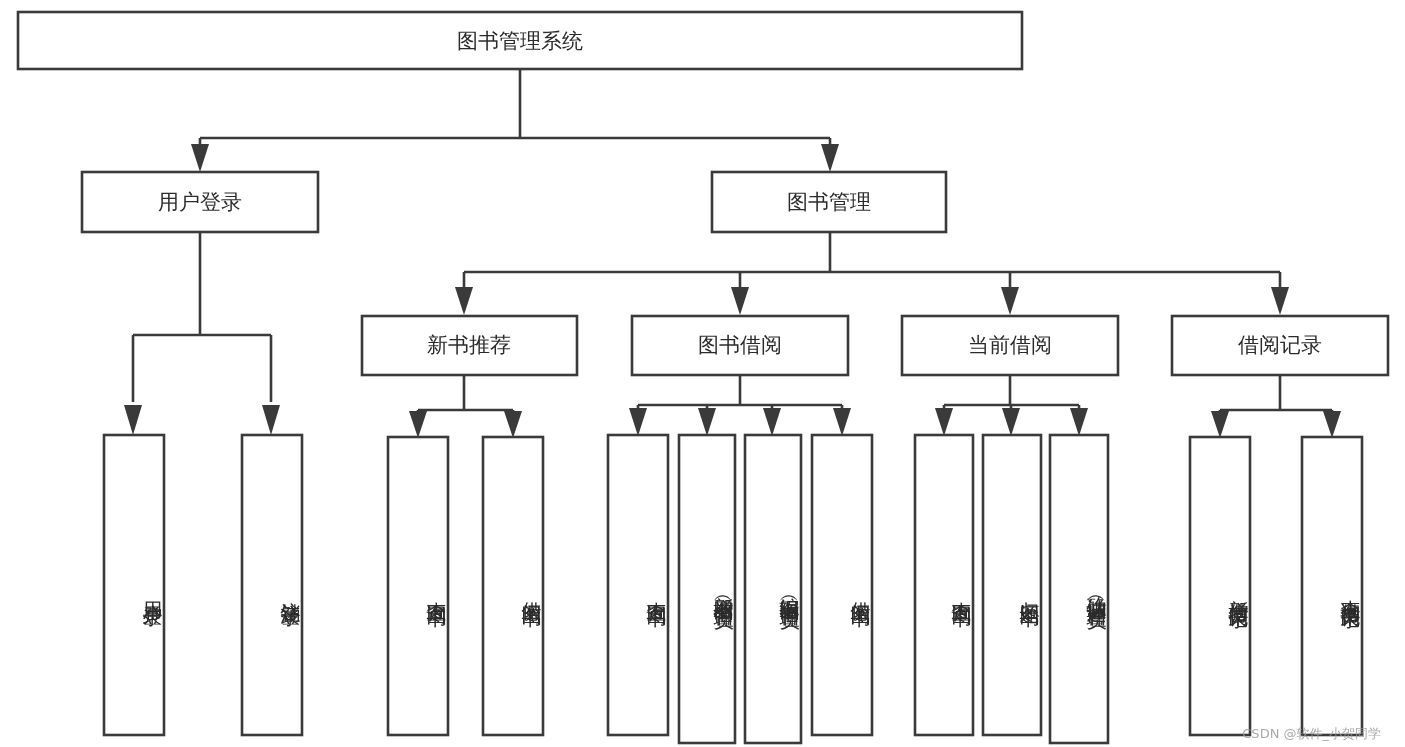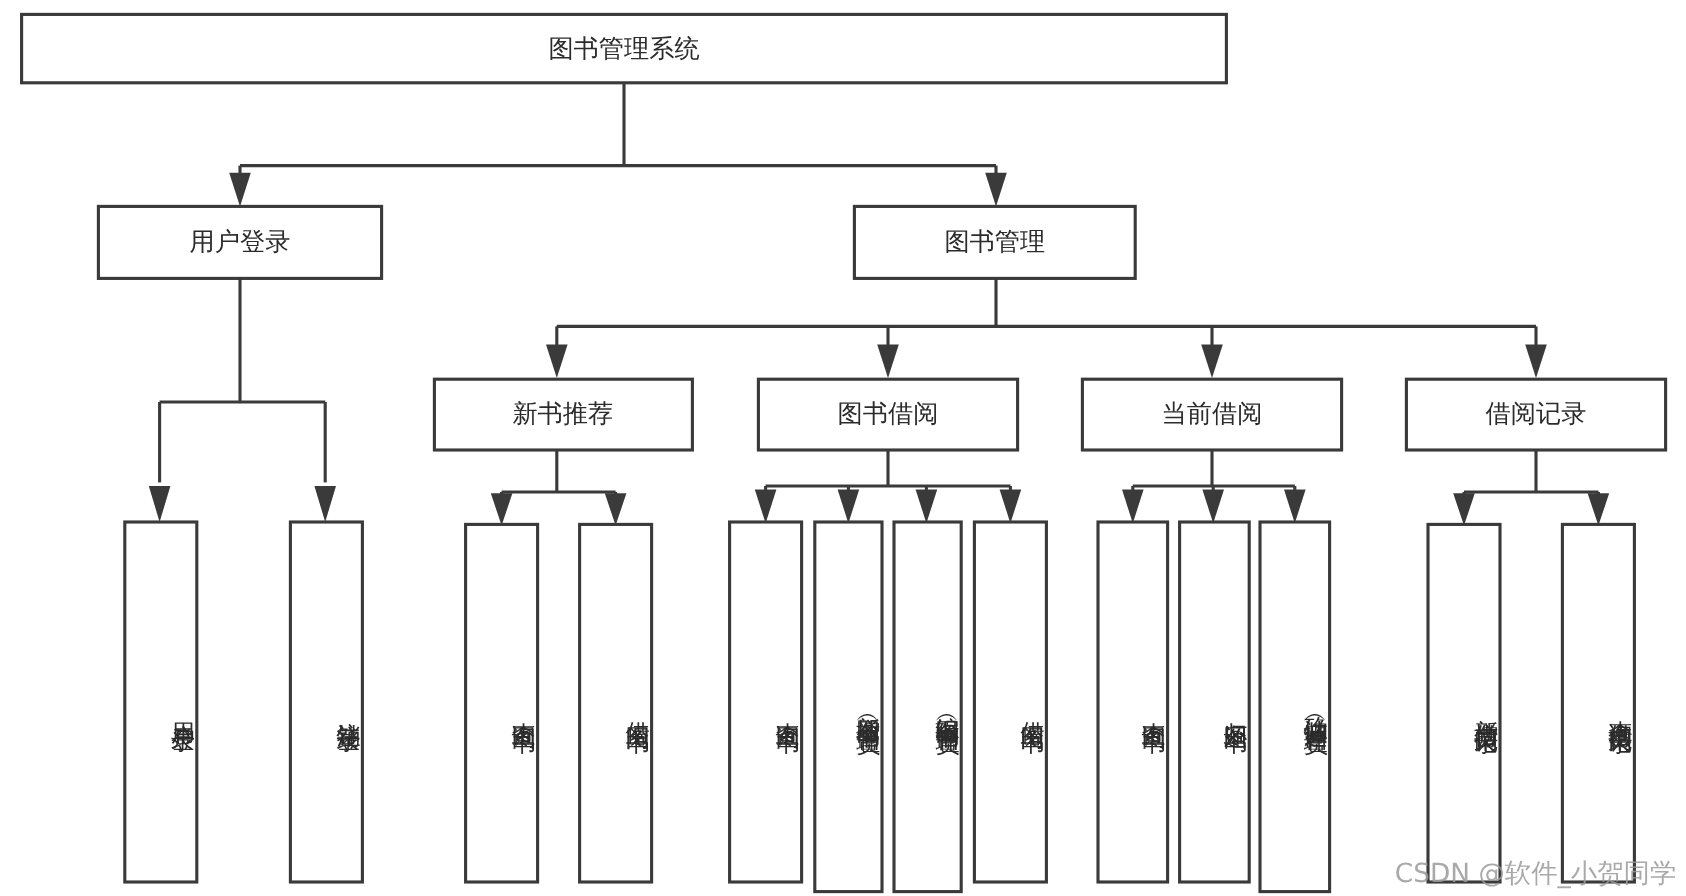--- a/index.html
+++ b/index.html
@@ -58,24 +58,24 @@
     font-size: 20px;
     line-height: 1.12;
     letter-spacing: 2px;
     color: #2b2b2b;
     white-space: nowrap;
     text-align: center;
     pointer-events: none;
   }
   .watermark {
     position: absolute;
-    right: 8px;
+    right: 24px;
     bottom: 4px;
     font-family: "DejaVu Sans", "Liberation Sans", sans-serif;
-    font-size: 22px;
+    font-size: 13px;
     color: #9b9b9b;
     opacity: 0.85;
     white-space: nowrap;
   }
 </style>
 </head>
 <body>
 
 <div id="diagram-root">
 

